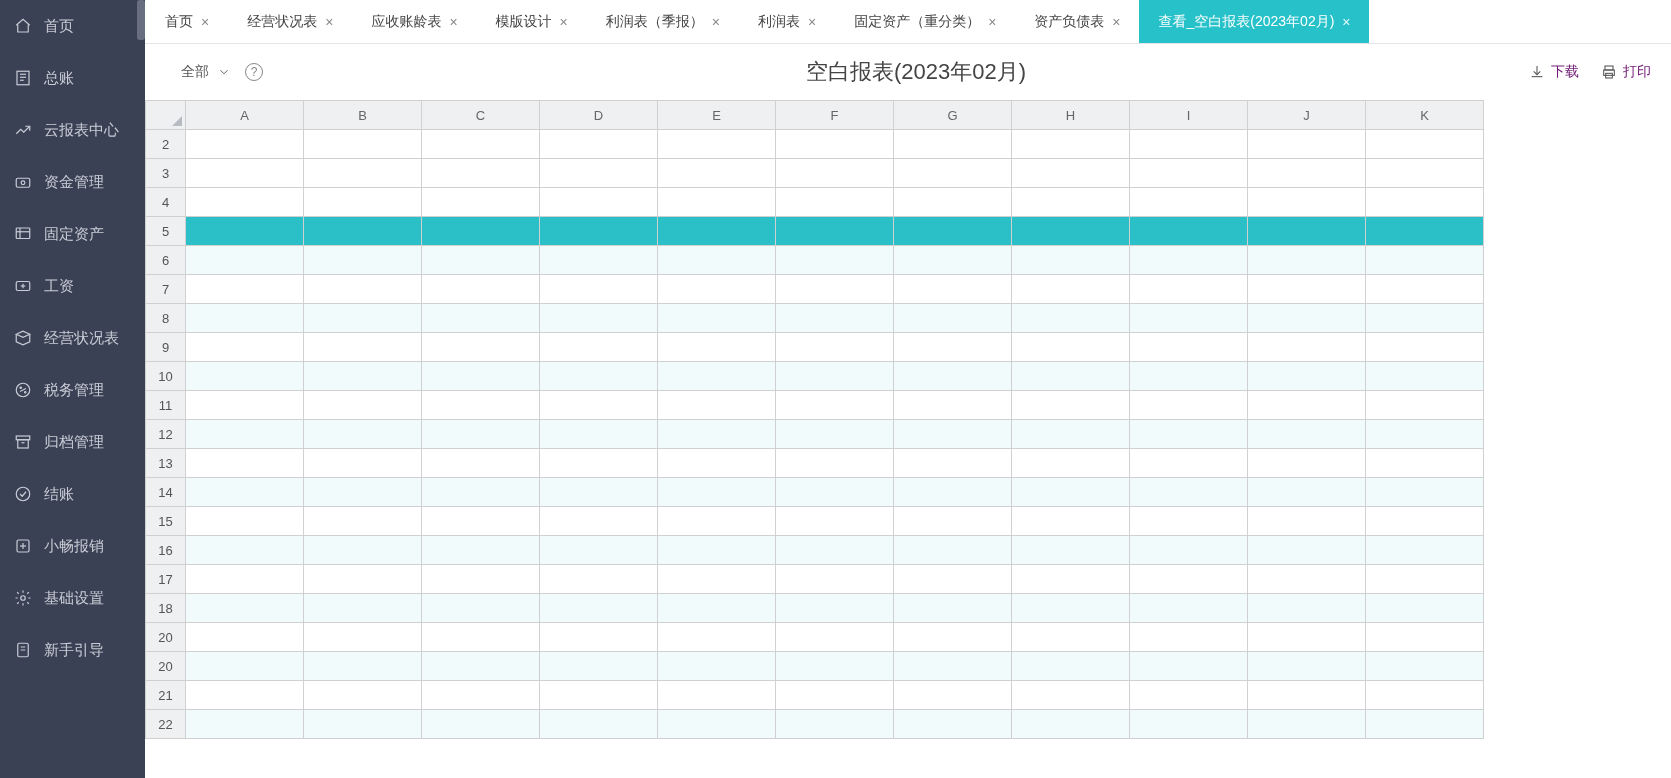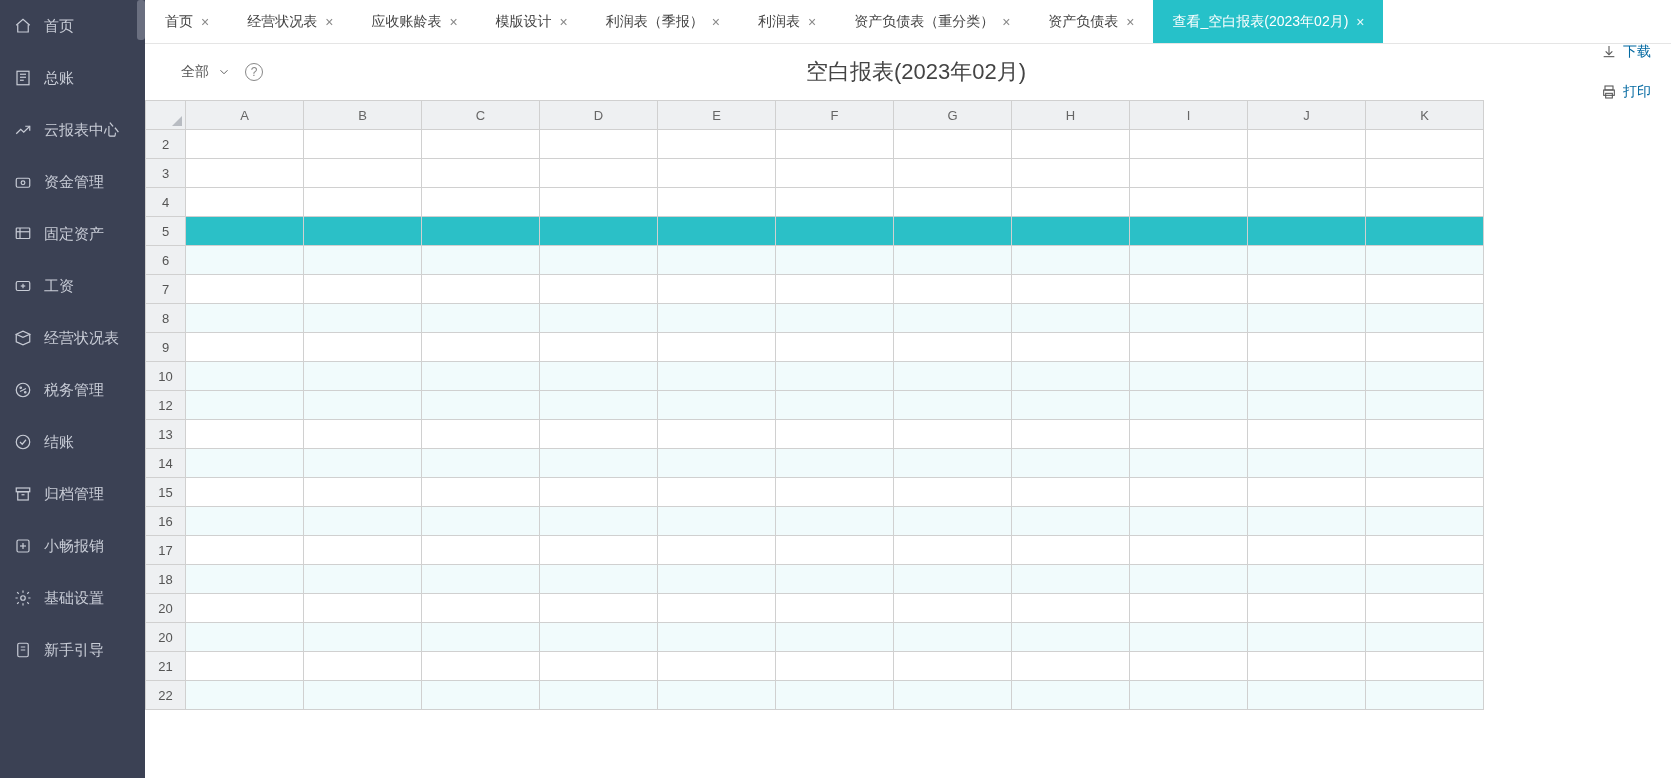--- a/index.html
+++ b/index.html
@@ -76,21 +76,21 @@
     width:18px; height:18px; border:1.2px solid #888; border-radius:50%;
     display:inline-flex; align-items:center; justify-content:center;
     font-size:12px; color:#888; margin-left:6px;
   }
   .title {
     position:absolute; left:16px; right:0; text-align:center;
     font-size:22px; color:#444; pointer-events:none;
   }
   .actions {
     margin-left:auto;
-    display:flex; gap:22px; align-items:center; color:#0369a1;flex-direction:column;
+    display:flex; gap:22px; align-items:center; color:#701a75;
   }
   .action {
     display:flex; align-items:center; gap:6px; cursor:pointer;
   }
   .action .aicon { width:16px; height:16px; }
   .action .aicon svg { width:16px; height:16px; stroke:#555; fill:none; stroke-width:1.6; }
 
   
   .sheet { flex:1; overflow:auto; }
   table.grid { border-collapse:collapse; table-layout:fixed; }
@@ -207,39 +207,39 @@
             <path d="M8 14l8-4"></path>
             <circle cx="9" cy="9" r="1"></circle>
             <circle cx="15" cy="15" r="1"></circle>
           </svg>
         </span>
         <span>税务管理</span>
       </div>
       <div class="sidebar-item">
         <span class="icon">
           <svg viewBox="0 0 24 24">
-            <circle cx="12" cy="12" r="9"></circle>
-            <polyline points="8 12 11 15 16 9"></polyline>
-          </svg>
-        </span>
-        <span>结账</span>
-      </div>
-      <div class="sidebar-item">
-        <span class="icon">
-          <svg viewBox="0 0 24 24">
             <rect x="3" y="4" width="18" height="5"></rect>
             <rect x="5" y="9" width="14" height="11"></rect>
             <line x1="10" y1="13" x2="14" y2="13"></line>
           </svg>
         </span>
         <span>归档管理</span>
       </div>
       <div class="sidebar-item">
         <span class="icon">
           <svg viewBox="0 0 24 24">
+            <circle cx="12" cy="12" r="9"></circle>
+            <polyline points="8 12 11 15 16 9"></polyline>
+          </svg>
+        </span>
+        <span>结账</span>
+      </div>
+      <div class="sidebar-item">
+        <span class="icon">
+          <svg viewBox="0 0 24 24">
             <rect x="4" y="4" width="16" height="16" rx="2"></rect>
             <path d="M12 8v8"></path>
             <path d="M8 12h8"></path>
           </svg>
         </span>
         <span>小畅报销</span>
       </div>
       <div class="sidebar-item">
         <span class="icon">
           <svg viewBox="0 0 24 24">
@@ -282,21 +282,21 @@
       </div>
       <div class="tab">
         <span>利润表（季报）</span>
         <span class="close">×</span>
       </div>
       <div class="tab">
         <span>利润表</span>
         <span class="close">×</span>
       </div>
       <div class="tab">
-        <span>资产负债表（重分类）</span>
+        <span>固定资产（重分类）</span>
         <span class="close">×</span>
       </div>
       <div class="tab">
         <span>资产负债表</span>
         <span class="close">×</span>
       </div>
       <div class="tab active">
         <span>查看_空白报表(2023年02月)</span>
         <span class="close">×</span>
       </div>
@@ -475,20 +475,34 @@
             <td></td>
             <td></td>
             <td></td>
             <td></td>
             <td></td>
             <td></td>
             <td></td>
             <td></td>
             <td></td>
           </tr>
+          <tr class="">
+            <th class="rowhead">11</th>
+            <td></td>
+            <td></td>
+            <td></td>
+            <td></td>
+            <td></td>
+            <td></td>
+            <td></td>
+            <td></td>
+            <td></td>
+            <td></td>
+            <td></td>
+          </tr>
           <tr class="alt">
             <th class="rowhead">12</th>
             <td></td>
             <td></td>
             <td></td>
             <td></td>
             <td></td>
             <td></td>
             <td></td>
             <td></td>

